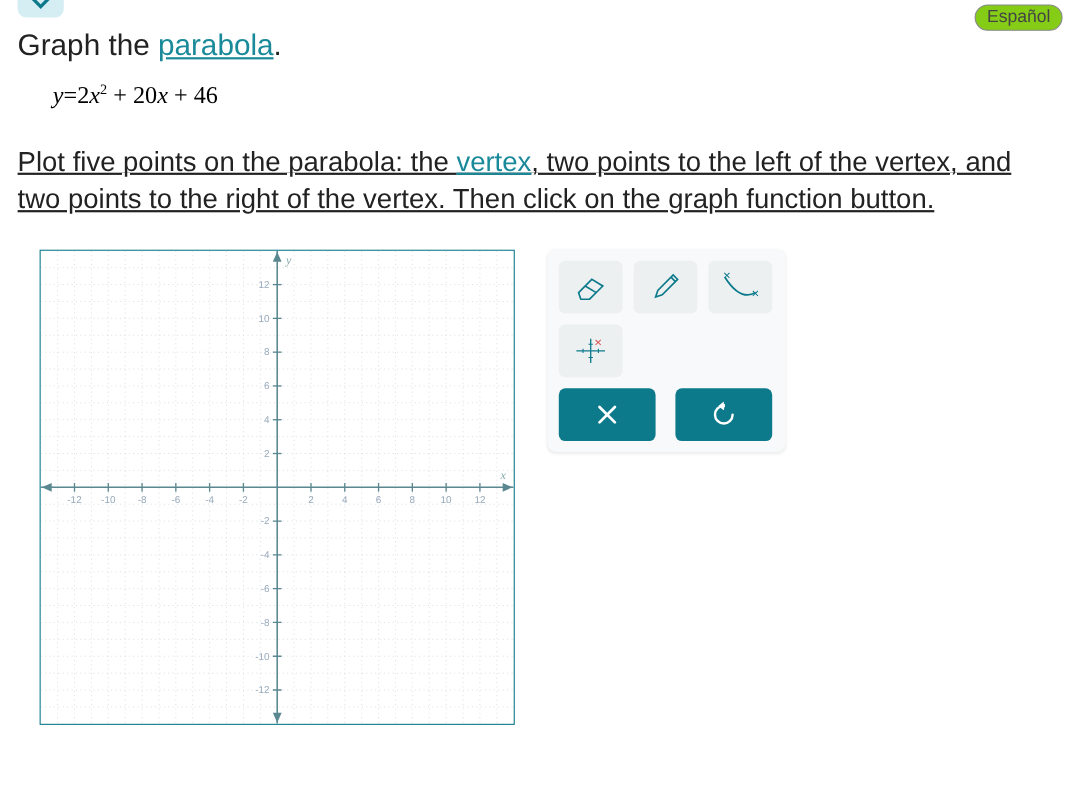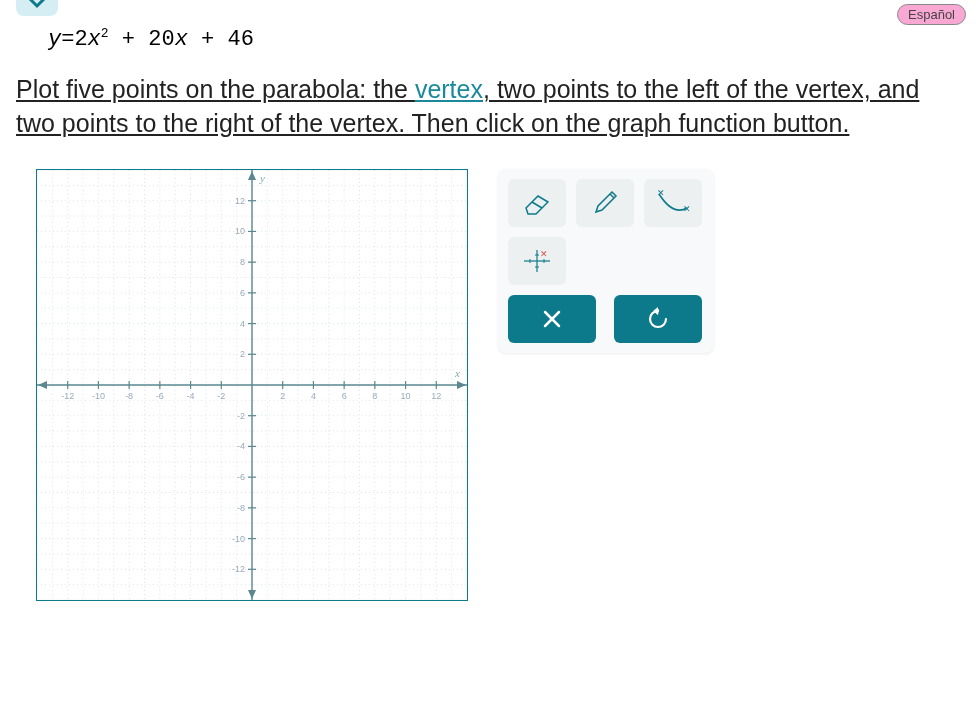--- a/index.html
+++ b/index.html
@@ -25,44 +25,44 @@
     align-items: center;
     justify-content: center;
   }
   .espanol-btn {
     position: absolute;
     right: 10px;
     top: 4px;
     border: 1px solid #888;
     border-radius: 14px;
     padding: 2px 10px;
-    font-size: 13px;
+    font-size: 16px;
     color: #444;
     cursor: pointer;
-    background: #f9a8d4;
+    background: #84cc16;
   }
   .content {
     padding: 26px 16px 0 16px;
   }
   .title {
     font-size: 27px;
     color: #222;
     margin-bottom: 16px;
   }
   .link {
     color: #1a8a9b;
     text-decoration: underline;
     cursor: pointer;
   }
   .equation {
-    font-family: Liberation Mono, monospace;
+    font-family: Liberation Serif, serif;
     font-size: 22px;
     font-style: italic;
     margin-left: 32px;
-    margin-bottom: 21px;
+    margin-bottom: 32px;
   }
   .equation sup {
     font-size: 13px;
     vertical-align: super;
     font-style: normal;
   }
   .instructions {
     font-size: 25px;
     color: #222;
     line-height: 1.35;
@@ -118,20 +118,23 @@
 
 <div class="checkmark-box">
   <svg width="18" height="12" viewBox="0 0 18 12">
     <path d="M2 2 L9 9 L16 2" stroke="#0c7a8b" stroke-width="3" fill="none" stroke-linecap="round"></path>
   </svg>
 </div>
 
 <div class="espanol-btn">Español</div>
 
 <div class="content">
+  <div class="title">
+    <span>Graph the </span><span class="link">parabola</span><span>.</span>
+  </div>
 
   <div class="equation">
     <span>y</span><span style="font-style:normal">=</span><span style="font-style:normal">2</span><span>x</span><sup>2</sup><span style="font-style:normal"> + </span><span style="font-style:normal">20</span><span>x</span><span style="font-style:normal"> + </span><span style="font-style:normal">46</span>
   </div>
 
   <div class="instructions">
     <span>Plot five points on the parabola: the </span><span class="link">vertex</span><span>, two points to the left of the vertex, and two points to the right of the vertex. Then click on the graph function button.</span>
   </div>
 
   <div class="workspace">

